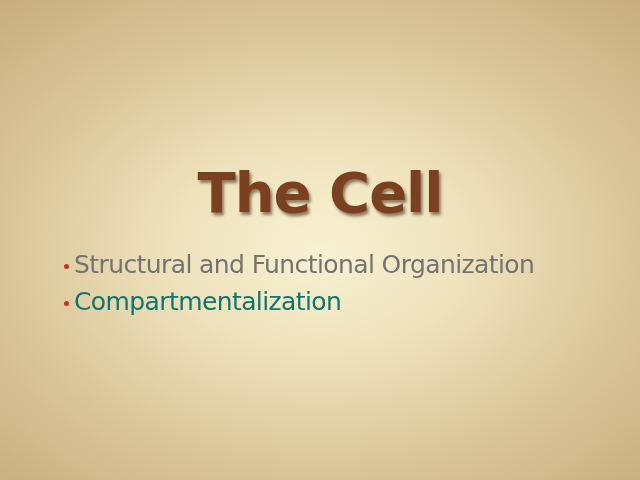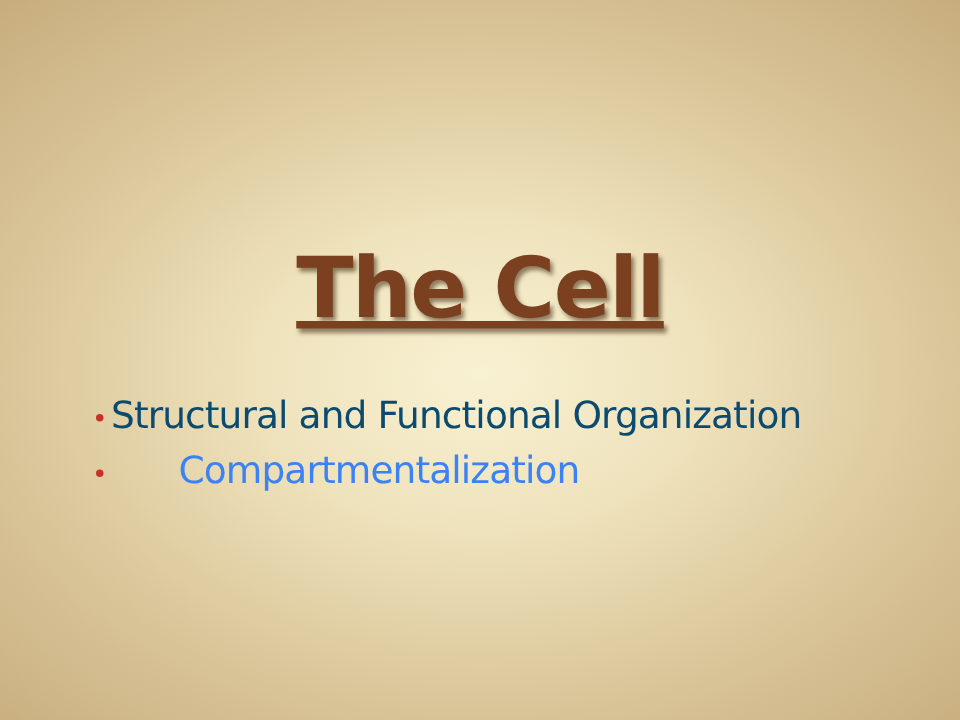--- a/index.html
+++ b/index.html
@@ -23,21 +23,20 @@
       width: 640px;
       text-align: center;
       font-family: "DejaVu Sans", sans-serif;
       font-weight: bold;
       font-size: 56px;
       line-height: 70px;
       letter-spacing: -1px;
       color: #7a4020;
       text-shadow: 2px 3px 3px rgba(60, 35, 10, 0.55);
       margin: 0;
-      text-decoration: underline;
     }
     .bullets {
       position: absolute;
       left: 64px;
       top: 246px;
       margin: 0;
       padding: 0;
       list-style: none;
     }
     .bullet-item {
@@ -60,22 +59,22 @@
     }
     .bullet-text { letter-spacing: -0.6px; }
   </style>
 </head>
 <body>
 
 <div class="slide">
   <h1 class="title" style="color: rgb(122, 64, 32);">The Cell</h1>
 
   <ul class="bullets">
-    <li class="bullet-item" style="color: #0c4a6e; margin-top: 12px;">
+    <li class="bullet-item" style="color: #737373;">
       <span class="bullet-dot" style="background: rgb(200, 48, 42);"></span>
       <span class="bullet-text">Structural and Functional Organization</span>
     </li>
-    <li class="bullet-item" style="color: #3b82f6; gap: 45px;">
+    <li class="bullet-item" style="color: #0f766e;">
       <span class="bullet-dot" style="background: rgb(200, 48, 42);"></span>
       <span class="bullet-text">Compartmentalization</span>
     </li>
   </ul>
 </div>
 
 </body></html>

